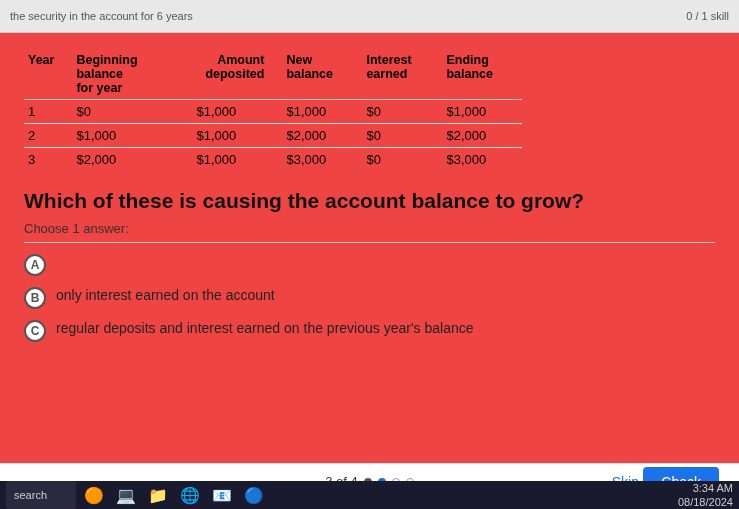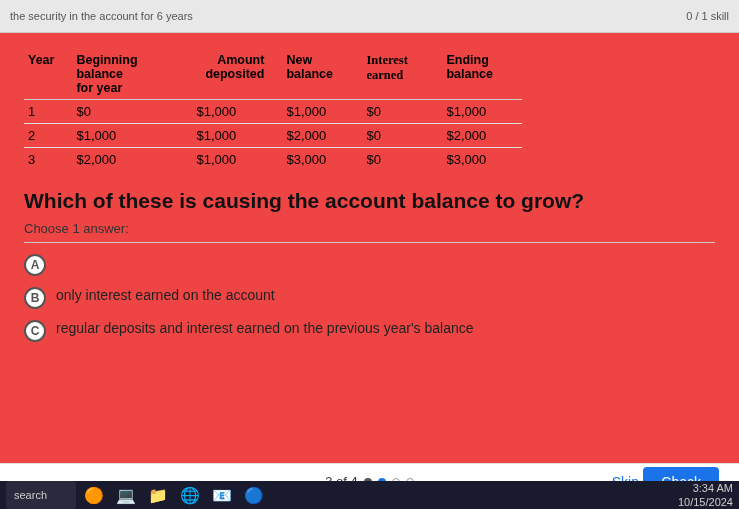--- a/index.html
+++ b/index.html
@@ -55,21 +55,21 @@
       font-size: 12.5px;
       border-bottom: 1px solid #ccc;
     }
     tr:not(:first-child) td {
       border-top: 1px solid #ddd;
     }
     .col-year { width: 38px; }
     .col-begin { width: 120px; }
     .col-amount { width: 90px; text-align: right; }
     .col-new { width: 80px; }
-    .col-interest { width: 80px; font-family: Liberation Serif, serif; }
+    .col-interest { width: 80px; }
     .col-ending { width: 80px; }
 
     
     .question-text {
       font-size: 21px;
       font-weight: bold;
       margin-bottom: 8px;
       color: #111;
     }
     .choose-label {
@@ -298,16 +298,16 @@
   </div>
   <div class="taskbar-icon">🟠</div>
   <div class="taskbar-icon">💻</div>
   <div class="taskbar-icon">📁</div>
   <div class="taskbar-icon">🌐</div>
   <div class="taskbar-icon">📧</div>
   <div class="taskbar-icon">🔵</div>
   <div class="taskbar-right">
     <div class="taskbar-time">
       <div>3:34 AM</div>
-      <div>10/15/2024</div>
+      <div>08/18/2024</div>
     </div>
   </div>
 </div>
 
 </body></html>

